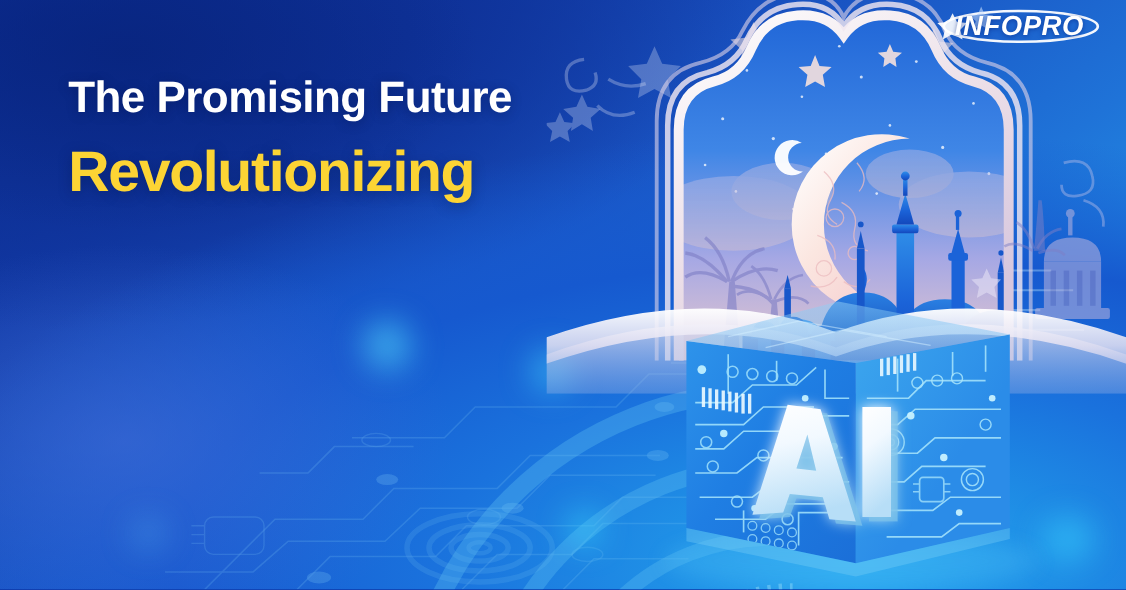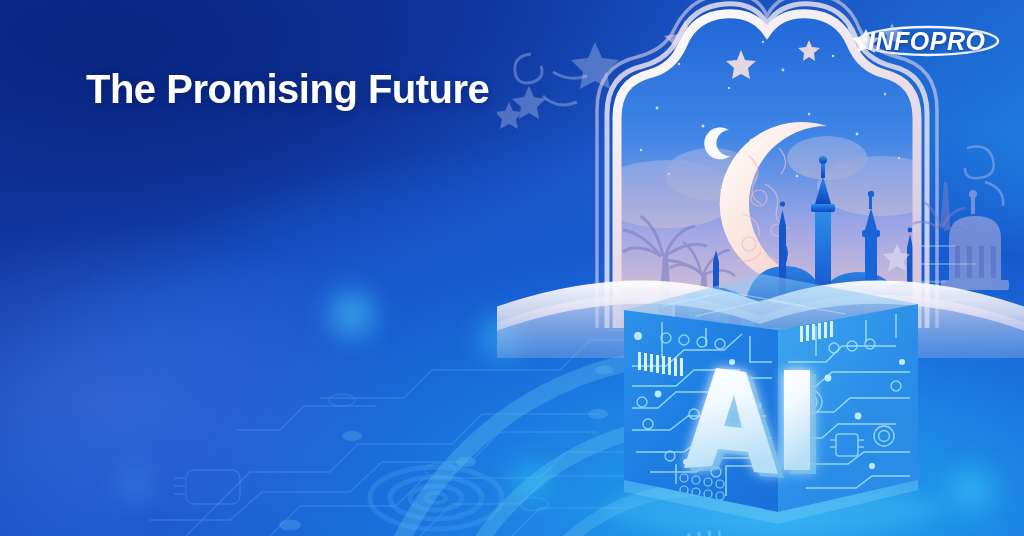--- a/index.html
+++ b/index.html
@@ -44,21 +44,20 @@
   
   .bookwrap{position:absolute;left:497px;top:238px;width:527px;height:120px;}
 
   
   .cubewrap{position:absolute;left:566px;top:266px;width:420px;height:270px;}
 
   
   .copy{
     position:absolute;left:62px;top:66px;width:560px;
     z-index:40;
-    margin-left:24px;
   }
   .h-line{
     color:#ffffff;
     font-size:40px;
     line-height:47px;
     font-weight:bold;
     letter-spacing:-.5px;
     text-shadow:0 2px 10px rgba(3,22,80,.45);
     white-space:nowrap;
   }
@@ -69,21 +68,21 @@
     font-weight:bold;
     letter-spacing:-1.2px;
     margin-top:15px;
     text-shadow:0 2px 12px rgba(3,22,80,.40);
     white-space:nowrap;
   }
   .h-sub.second{margin-top:2px;}
 
   
   .logo{
-    position:absolute;right:20px;top:21px;width:152px;height:42px;z-index:50;text-align:right;
+    position:absolute;right:20px;top:4px;width:152px;height:42px;z-index:50;text-align:right;
   }
   .logo-text{
     position:absolute;left:16px;top:6px;
     color:#ffffff;
     font-size:25px;
     font-weight:bold;
     font-style:italic;
     letter-spacing:.5px;
     text-shadow:0 1px 4px rgba(10,40,130,.6);
   }
@@ -569,20 +568,21 @@
                M158 160 L168 129 L176 162 Z" fill="url(#aiLetter)" fill-rule="evenodd"></path>
 
       <rect x="218" y="104" width="26" height="100" fill="url(#aiLetter)"></rect>
     </g>
 
     <path d="M58 214 L212 246 L352 214 L352 224 L212 258 L58 226 Z" fill="#7fd0f7" opacity=".35"></path>
   </svg>
 
   <div class="copy">
     <div class="h-line">The Promising Future</div>
+    <div class="h-sub">Revolutionizing</div>
   </div>
 
   <div class="logo">
     <svg viewBox="0 0 152 42" width="152" height="42" style="position:absolute;left:0;top:0;">
       <ellipse cx="76" cy="20" rx="70" ry="14" fill="none" stroke="#ffffff" stroke-width="2.4" opacity=".95"></ellipse>
       <path d="M0 20 q10 -16 34 -16" fill="none" stroke="#ffffff" stroke-width="3" opacity=".0"></path>
       <path d="M14 8 l4 8 9 1 -6 6 2 9 -9 -5 -9 5 2 -9 -7 -6 10 -1 z" fill="#ffffff" opacity=".9"></path>
       <path d="M40 2 l3 7 8 1 -6 5 2 8 -7 -4 -7 4 2 -8 -6 -5 8 -1 z" fill="#cfe4ff" opacity=".55"></path>
     </svg>
     <div class="logo-text">INFOPRO</div>

